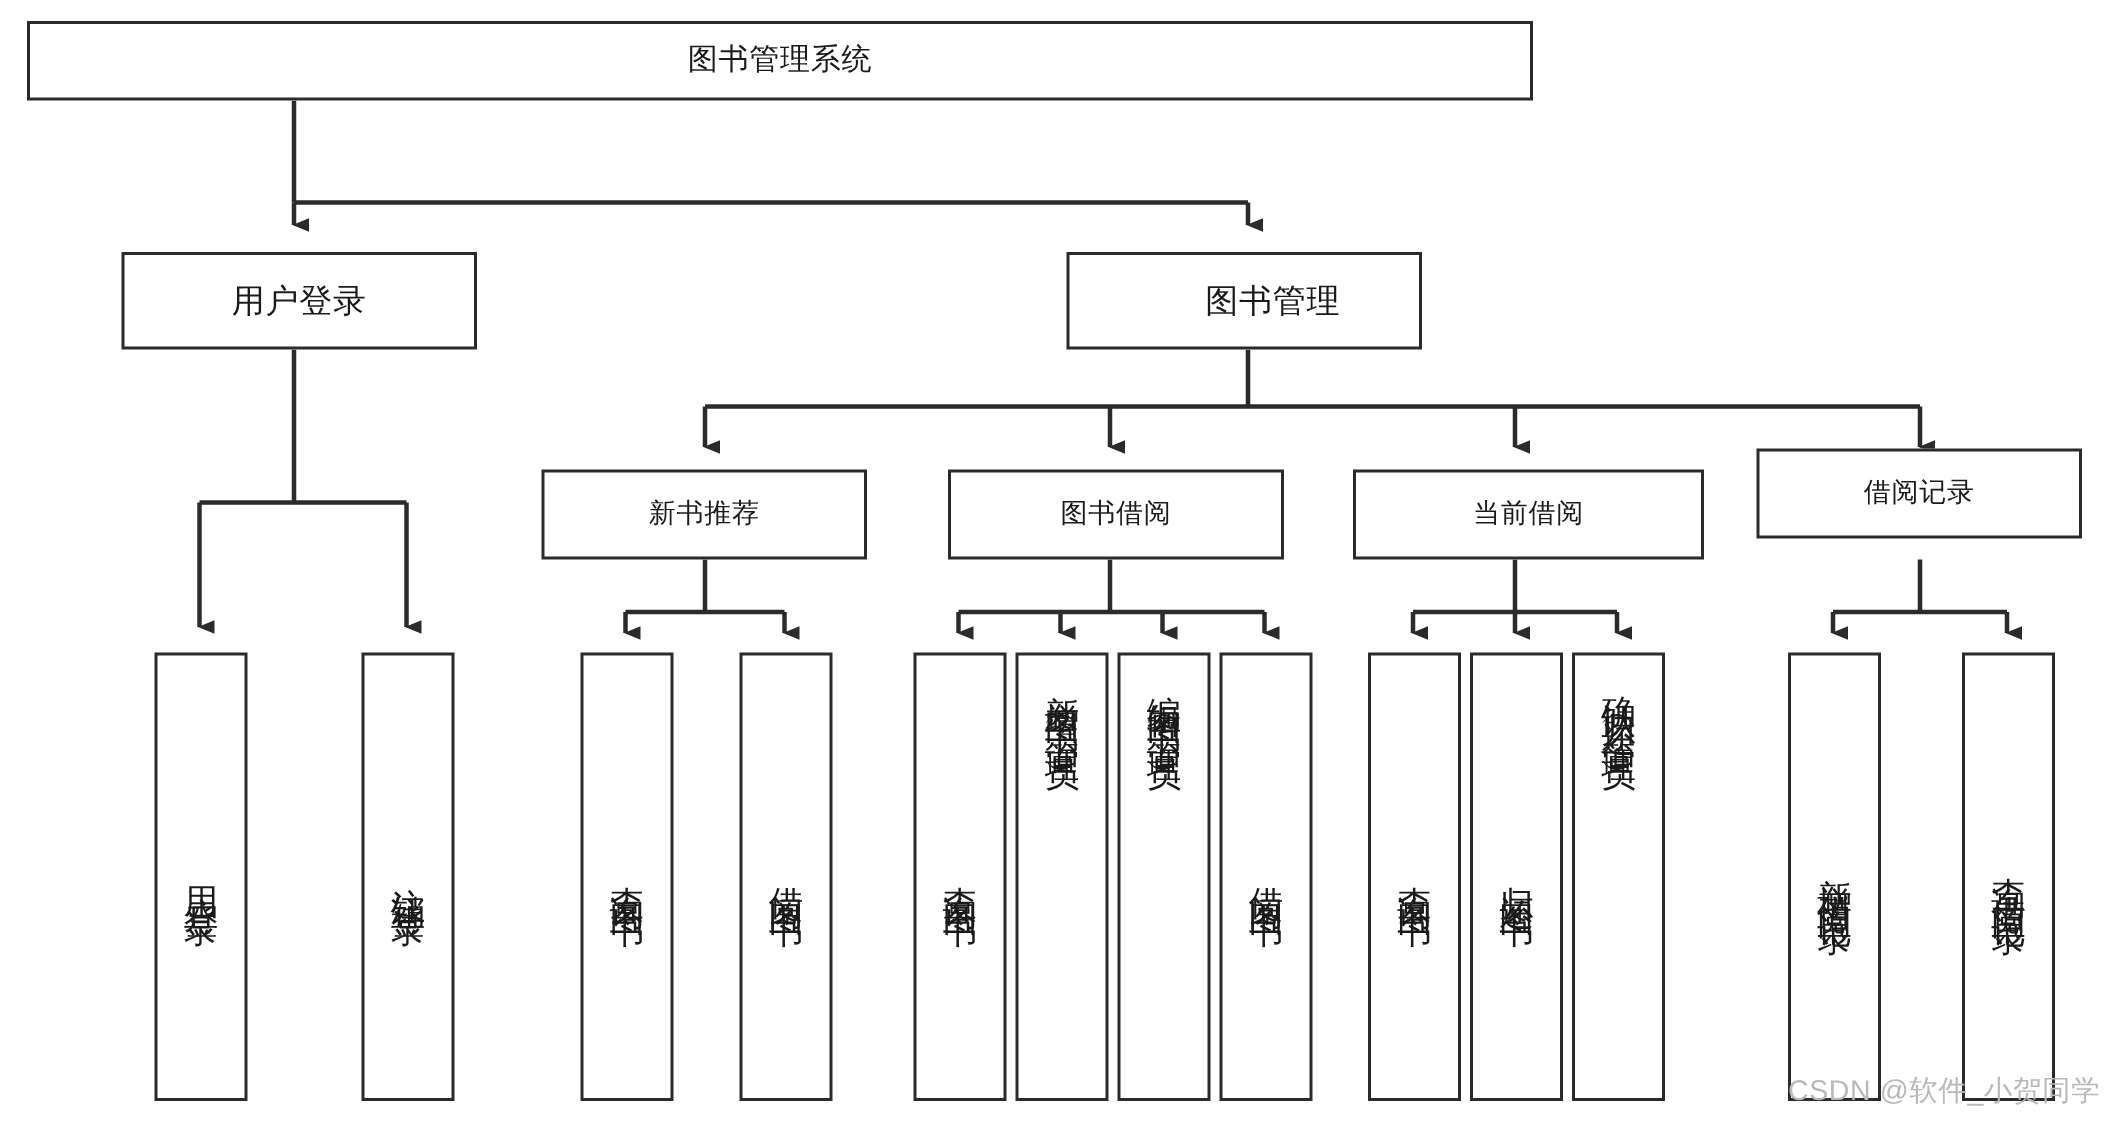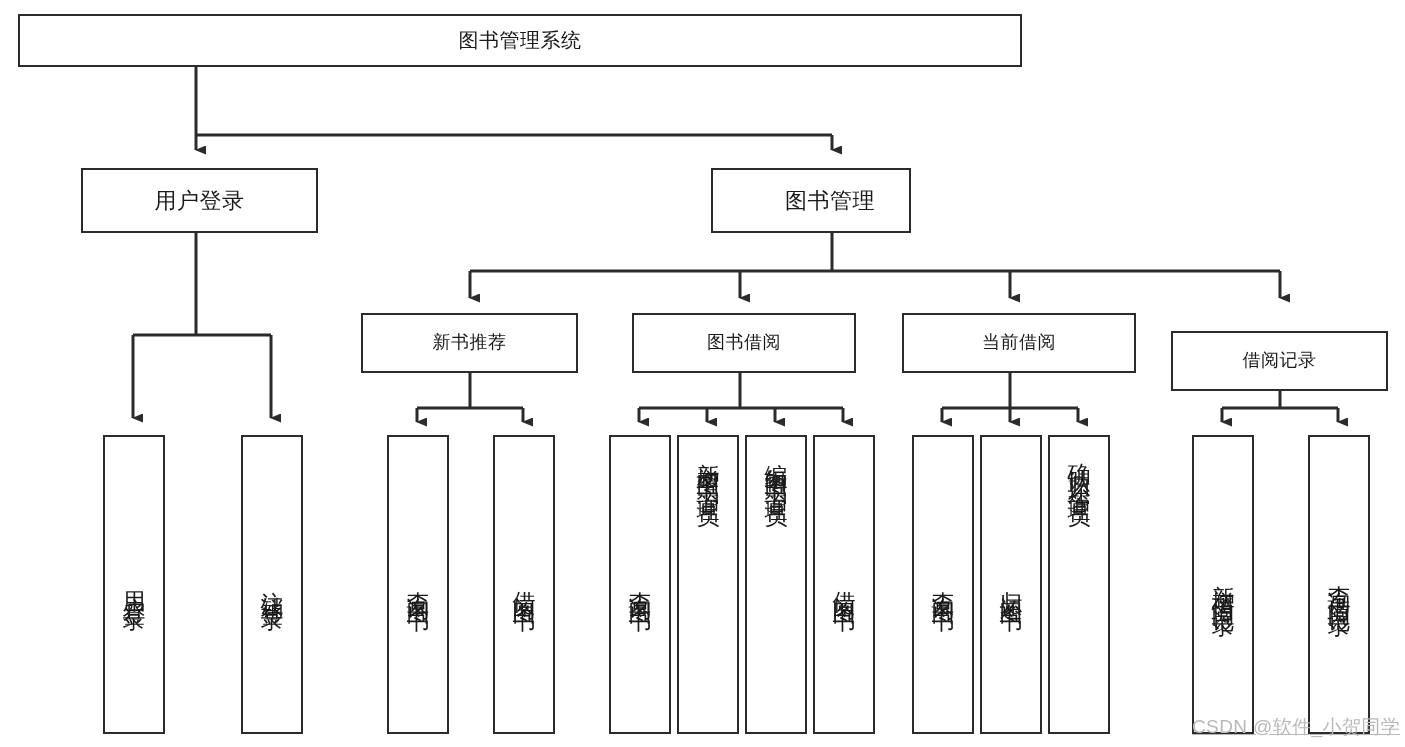--- a/index.html
+++ b/index.html
@@ -63,21 +63,20 @@
     align-items: center;
     padding-top: 0;
   }
   .watermark {
     position: absolute;
     font-size: 19px;
     color: #b9b9b9;
     white-space: nowrap;
     letter-spacing: 0.4px;
     pointer-events: none;
-    text-decoration: underline;
   }
 </style>
 </head>
 <body>
 
 <div id="diagram-root">
 
   <svg class="diagram-canvas" viewBox="0 0 1405 747" xmlns="http://www.w3.org/2000/svg">
     <defs>
       <marker id="arrowhead" markerWidth="9" markerHeight="11" refX="4.5" refY="10" orient="auto" markerUnits="userSpaceOnUse">
@@ -131,37 +130,37 @@
   </svg>
 
   <div class="node-box node-root" style="left:18px; top:14px; width:1004px; height:53px;">
     <span class="node-label">图书管理系统</span>
   </div>
 
   <div class="node-box node-l2" style="left:81px; top:168px; width:237px; height:65px;">
     <span class="node-label">用户登录</span>
   </div>
 
-  <div class="node-box node-l2" style="left:711px; top:168px; width:200px; height:65px;padding-left:38px;">
+  <div class="node-box node-l2" style="left:711px; top:168px; width:237px; height:65px;padding-left:38px;">
     <span class="node-label">图书管理</span>
   </div>
 
   <div class="node-box node-l3" style="left:361px; top:313px; width:217px; height:60px;">
     <span class="node-label">新书推荐</span>
   </div>
 
   <div class="node-box node-l3" style="left:632px; top:313px; width:224px; height:60px;align-items:center;">
     <span class="node-label">图书借阅</span>
   </div>
 
   <div class="node-box node-l3" style="left:902px; top:313px; width:234px; height:60px;">
     <span class="node-label">当前借阅</span>
   </div>
 
-  <div class="node-box node-l3" style="left:1171px; top:331px; width:217px; height:60px;">
+  <div class="node-box node-l3" style="left:1171px; top:299px; width:217px; height:60px;">
     <span class="node-label">借阅记录</span>
   </div>
 
   <div class="node-box node-leaf leaf-center" style="left:103px; top:435px; width:62px; height:299px;">
     <span class="node-label">用户登录</span>
   </div>
 
   <div class="node-box node-leaf leaf-center" style="left:241px; top:435px; width:62px; height:299px;">
     <span class="node-label">注销登录</span>
   </div>

